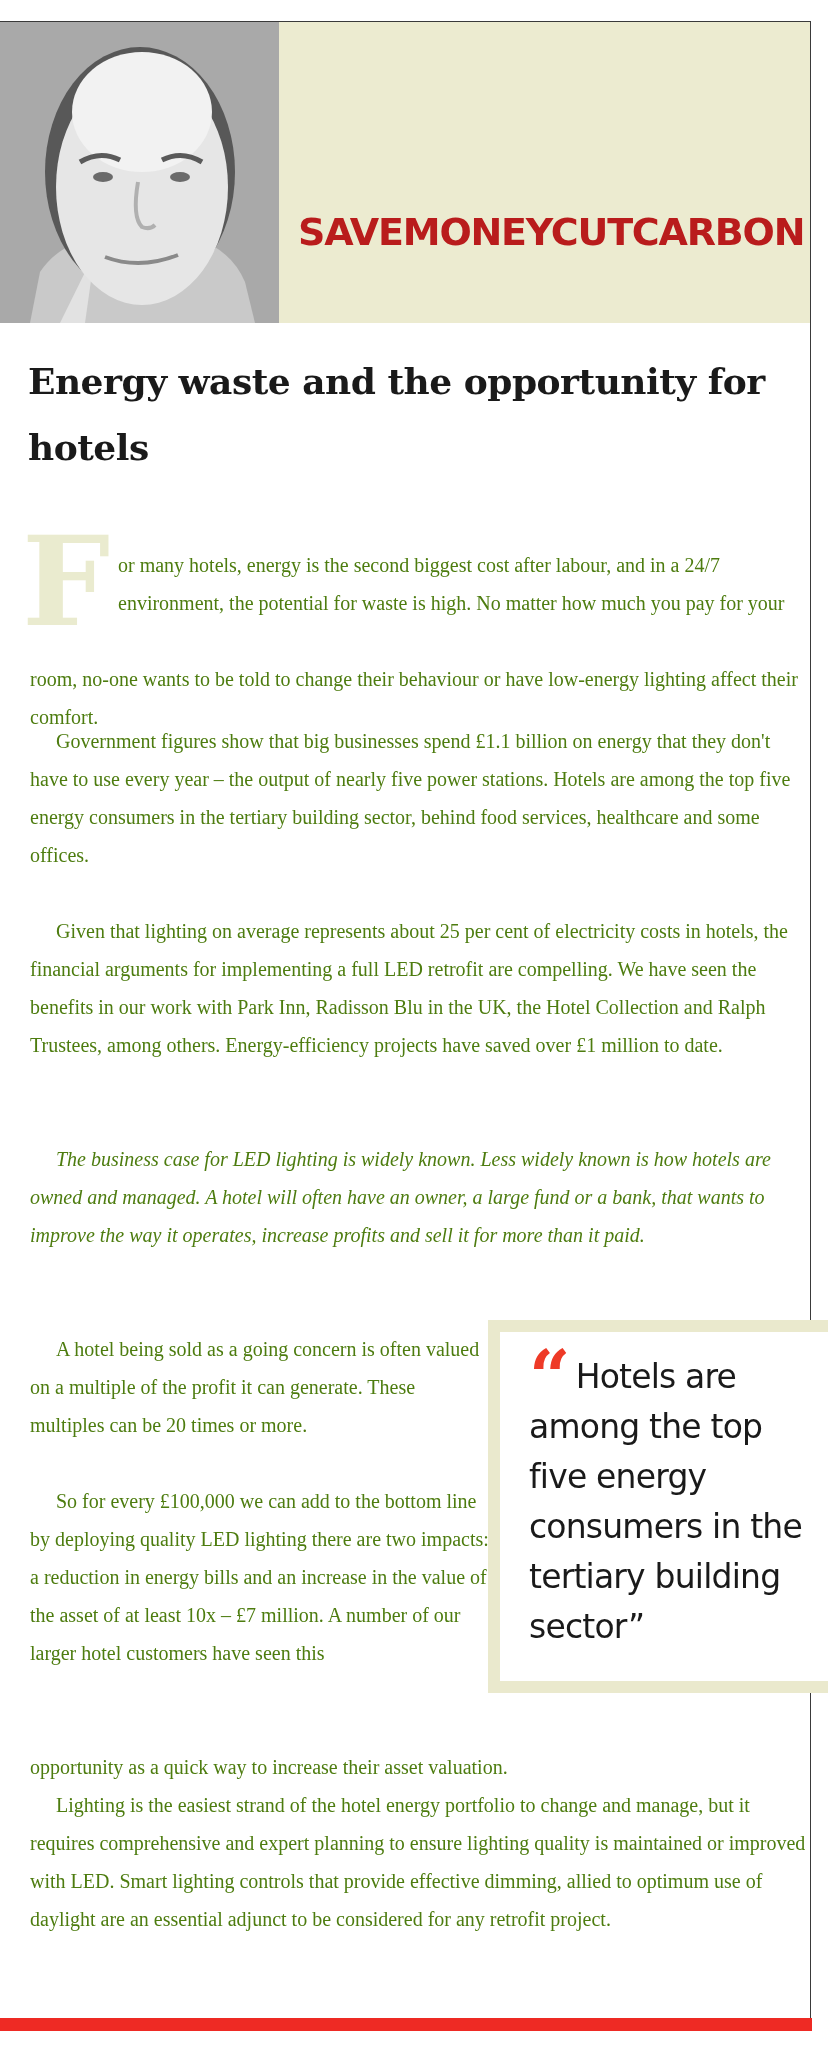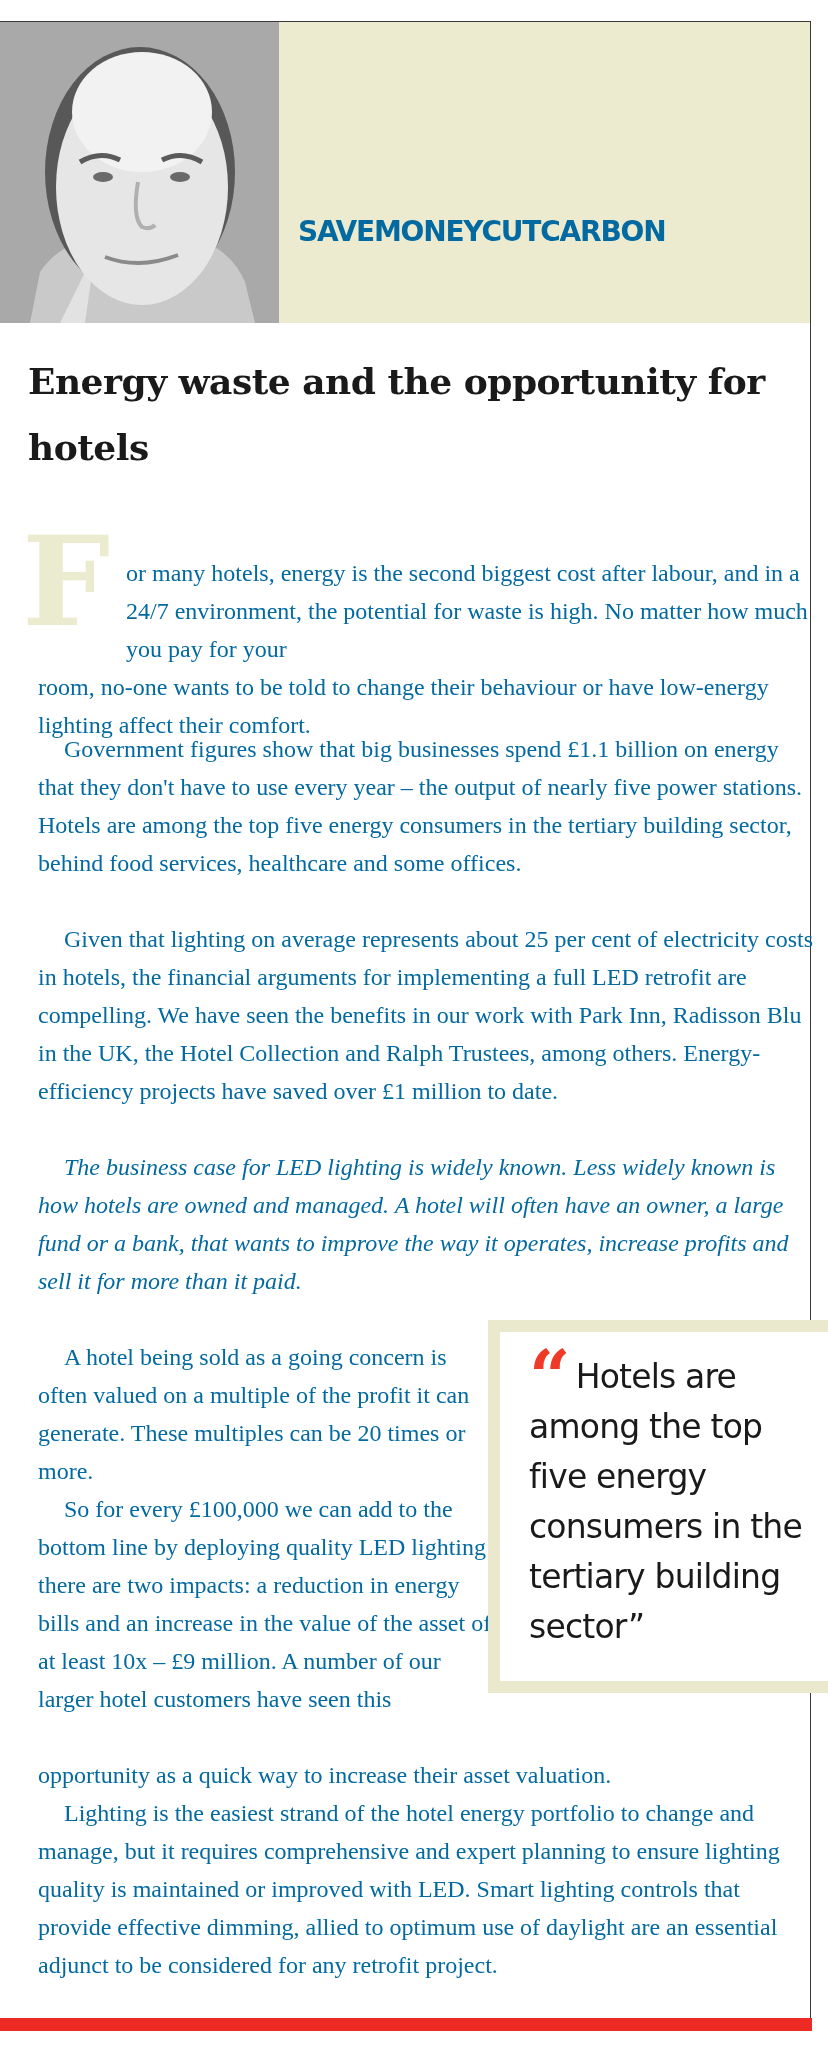--- a/index.html
+++ b/index.html
@@ -21,35 +21,35 @@
     background:linear-gradient(90deg,#9a9a9a 0%,#b4b4b4 40%,#a8a8a8 100%);
     overflow:hidden;
   }
   .photo svg { position:absolute; left:0; top:0; }
   .byline { position:absolute; left:298px; top:214px; }
   .byline-name {
     font-family:"DejaVu Sans", sans-serif; font-weight:bold; color:#ee3a27;
     font-size:29px; letter-spacing:-1px; line-height:34px; display:block;
   }
   .byline-org {
-    font-family:"DejaVu Sans", sans-serif; font-weight:bold; color:#0369a1;
-    font-size:28px; letter-spacing:-1.2px; line-height:36px; display:block;
+    font-family:"DejaVu Sans", sans-serif; font-weight:bold; color:#b91c1c;
+    font-size:38px; letter-spacing:-1.2px; line-height:36px; display:block;
   }
   .headline {
     position:absolute; left:28px; top:348px; width:770px; margin:0;
     font-family:"DejaVu Serif", serif; font-weight:bold; font-size:36px;
     line-height:66px; color:#1a1a1a; letter-spacing:-0.5px;
   }
   .dropcap {
     position:absolute; left:22px; top:520px; font-family:"DejaVu Serif", serif;
     font-weight:bold; font-size:124px; line-height:124px; color:#eaebcf;
   }
   .body-text {
-    font-family:"Liberation Serif", serif; font-size:24px; line-height:38px;
-    color:#0369a1; margin:16px; position:absolute;
+    font-family:"Liberation Serif", serif; font-size:20px; line-height:38px;
+    color:#4d7c0f; margin:8px; position:absolute;
   }
   .para-first { left:110px; top:538px; width:690px; }
   .para-first-rest { left:22px; top:652px; width:780px; }
   .p { left:22px; width:780px; text-indent:26px; }
   .p-narrow { left:22px; width:460px; text-indent:26px; }
   .noindent { text-indent:0; }
   .pullquote {
     position:absolute; left:488px; top:1320px; width:360px; height:373px;
     border:12px solid #eae9cd; background:#ffffff; box-sizing:border-box;
   }
@@ -99,21 +99,21 @@
 
 <div class="dropcap">F</div>
 
 <p class="body-text para-first">or many hotels, energy is the second biggest cost after labour, and in a 24/7 environment, the potential for waste is high. No matter how much you pay for your</p>
 <p class="body-text para-first-rest">room, no-one wants to be told to change their behaviour or have low-energy lighting affect their comfort.</p>
 
 <p class="body-text p" style="top:714px;">Government figures show that big businesses spend £1.1 billion on energy that they don't have to use every year – the output of nearly five power stations. Hotels are among the top five energy consumers in the tertiary building sector, behind food services, healthcare and some offices.</p>
 <p class="body-text p" style="top:904px;">Given that lighting on average represents about 25 per cent of electricity costs in hotels, the financial arguments for implementing a full LED retrofit are compelling. We have seen the benefits in our work with Park Inn, Radisson Blu in the UK, the Hotel Collection and Ralph Trustees, among others. Energy-efficiency projects have saved over £1 million to date.</p>
 <p class="body-text p" style="top:1132px;font-style:italic;">The business case for LED lighting is widely known. Less widely known is how hotels are owned and managed. A hotel will often have an owner, a large fund or a bank, that wants to improve the way it operates, increase profits and sell it for more than it paid.</p>
 <p class="body-text p-narrow" style="top:1322px;">A hotel being sold as a going concern is often valued on a multiple of the profit it can generate. These multiples can be 20 times or more.</p>
-<p class="body-text p-narrow" style="top:1474px;">So for every £100,000 we can add to the bottom line by deploying quality LED lighting there are two impacts: a reduction in energy bills and an increase in the value of the asset of at least 10x – £9 million. A number of our larger hotel customers have seen this</p>
+<p class="body-text p-narrow" style="top:1474px;">So for every £100,000 we can add to the bottom line by deploying quality LED lighting there are two impacts: a reduction in energy bills and an increase in the value of the asset of at least 10x – £7 million. A number of our larger hotel customers have seen this</p>
 <p class="body-text p noindent" style="top:1740px;">opportunity as a quick way to increase their asset valuation.</p>
 <p class="body-text p" style="top:1778px;">Lighting is the easiest strand of the hotel energy portfolio to change and manage, but it requires comprehensive and expert planning to ensure lighting quality is maintained or improved with LED. Smart lighting controls that provide effective dimming, allied to optimum use of daylight are an essential adjunct to be considered for any retrofit project.</p>
 
 <div class="pullquote">
   <div class="pq-text">
     <span class="quote-mark">“</span><span>Hotels are among the top five energy consumers in the tertiary building sector”</span>
   </div>
 </div>
 
 <div class="red-bar"></div>

